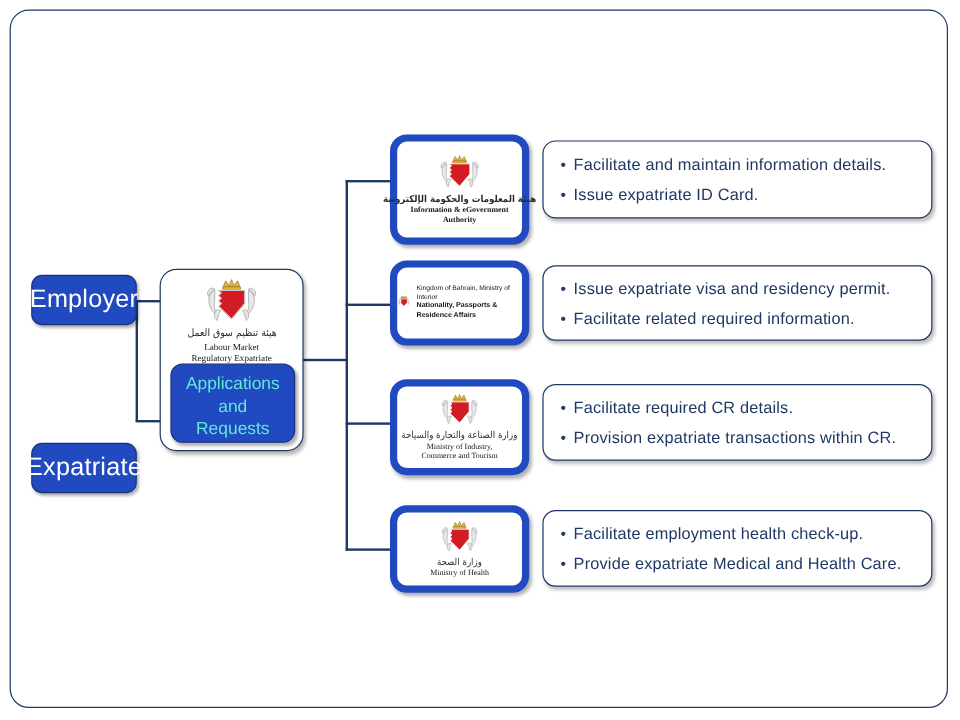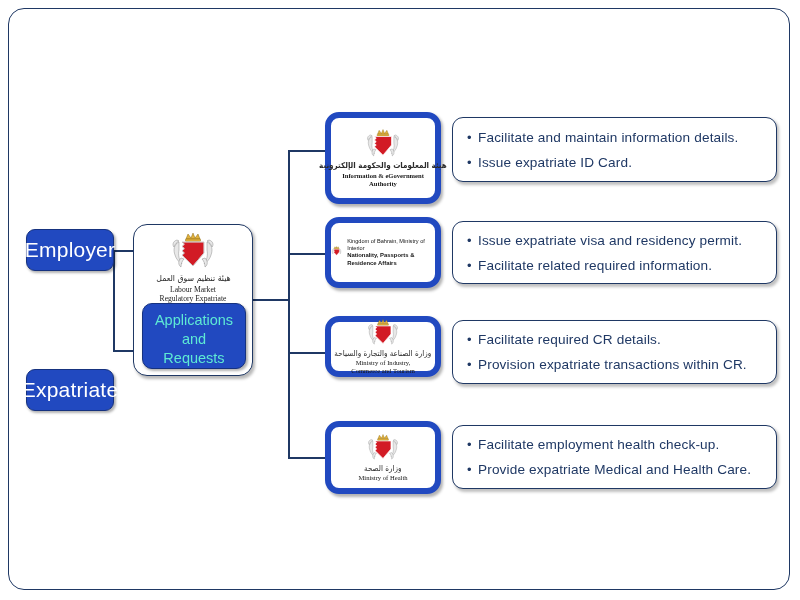--- a/index.html
+++ b/index.html
@@ -339,21 +339,21 @@
     <div class="desc-item">
       <span class="desc-bullet">•</span>
       <span>Issue expatriate visa and residency permit.</span>
     </div>
     <div class="desc-item">
       <span class="desc-bullet">•</span>
       <span>Facilitate related required information.</span>
     </div>
   </div>
 
-  <div class="agency" style="left:325px; top:316px; width:116px; height:61px;">
+  <div class="agency" style="left:325px; top:316px; width:116px; height:80px;">
     <div class="agency-inner">
       <div class="agency-stack">
         <svg class="emblem" width="34" height="29" viewBox="0 0 46 40" aria-hidden="true">
           <g fill="#e8e8e8" stroke="#8d8d8d" stroke-width="0.5">
             <path d="M9 11 C4 13 3 19 5 24 C6 28 9 31 12 33 C9 29 8 24 9 19 Z"></path>
             <path d="M37 11 C42 13 43 19 41 24 C40 28 37 31 34 33 C37 29 38 24 37 19 Z"></path>
             <path d="M7 9 C3 10 2 14 4 16 C5 13 7 11 9 10 Z"></path>
             <path d="M39 9 C43 10 44 14 42 16 C41 13 39 11 37 10 Z"></path>
             <path d="M11 27 C8 30 8 34 11 36 C11 33 12 30 14 28 Z"></path>
             <path d="M35 27 C38 30 38 34 35 36 C35 33 34 30 32 28 Z"></path>

